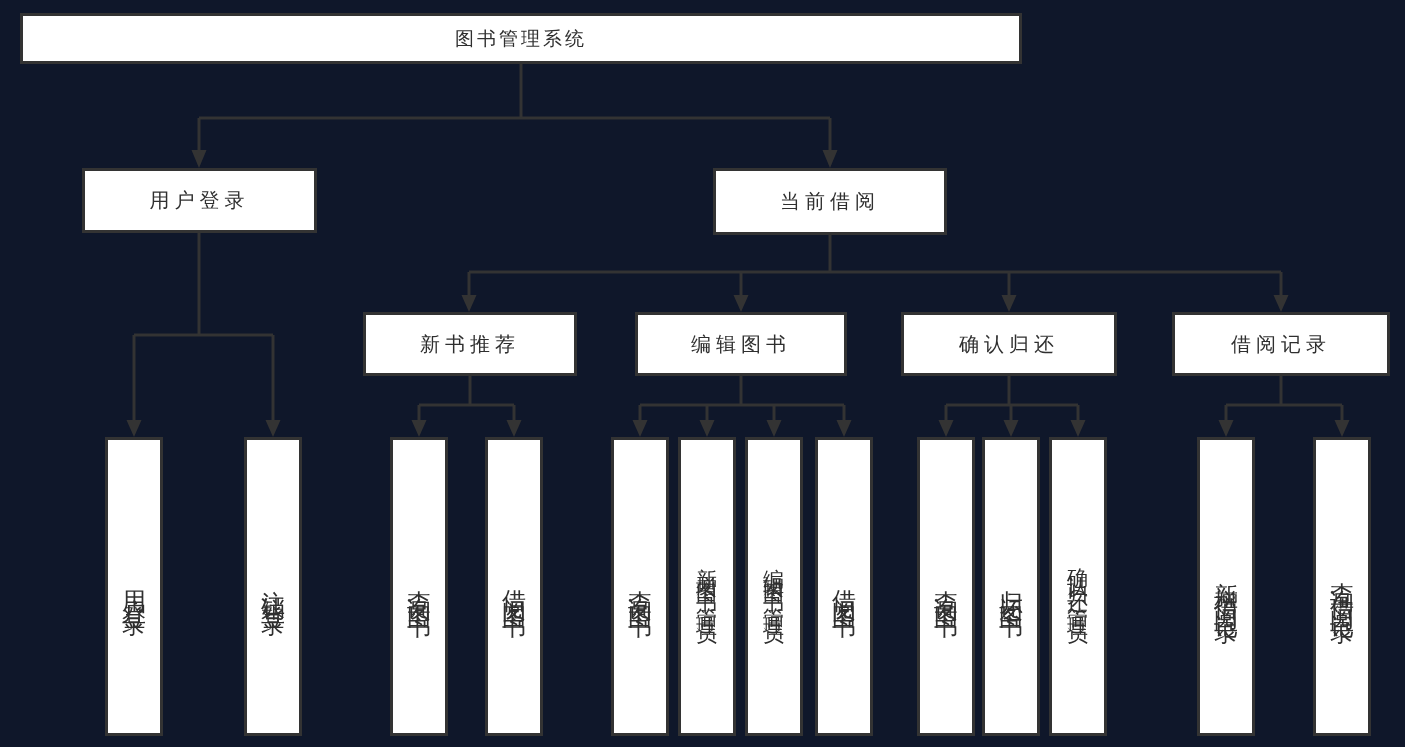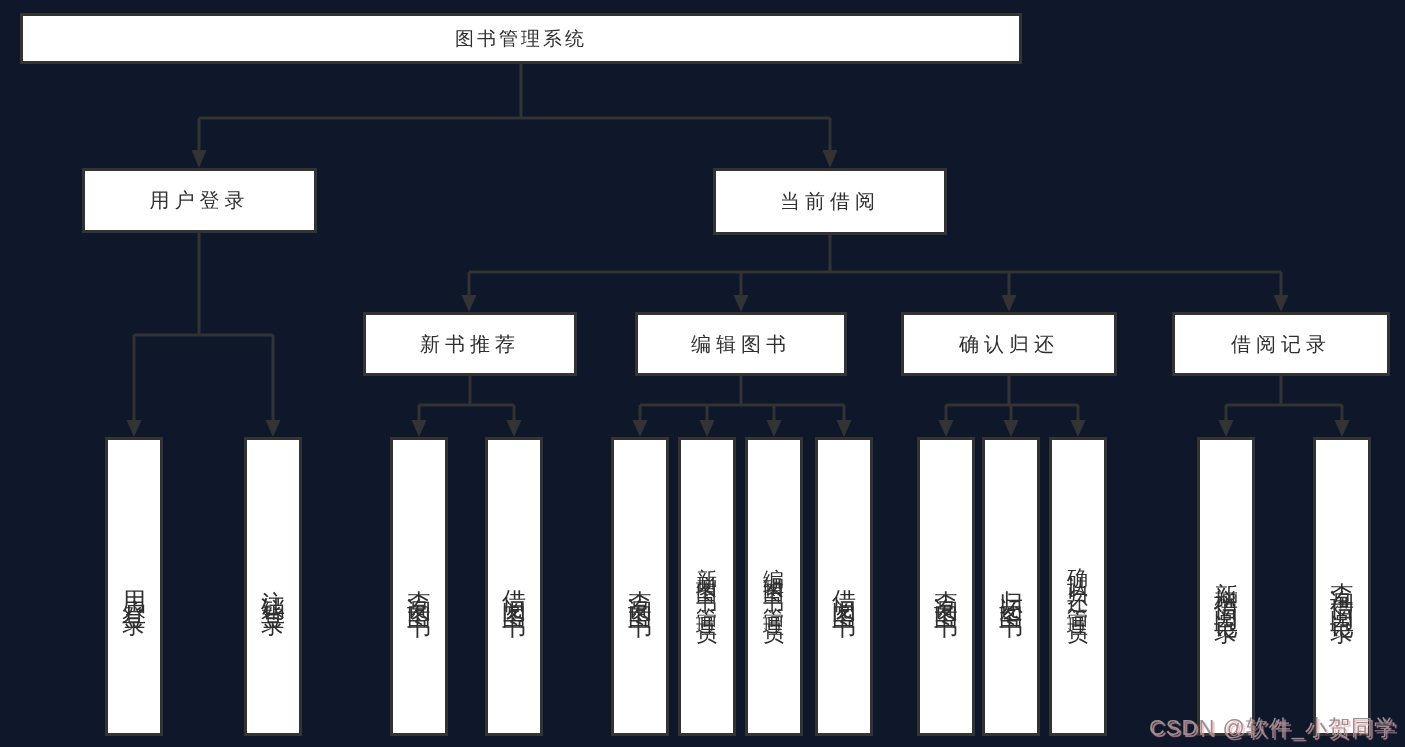--- a/index.html
+++ b/index.html
@@ -156,15 +156,14 @@
     <span>确认归还（管理员）</span>
   </div>
 
   <div class="leaf" style="left:1197px">
     <span>新增借阅记录</span>
   </div>
   <div class="leaf" style="left:1313px">
     <span>查询借阅记录</span>
   </div>
 
-  <div class="watermark">CSDN @软件_小贺同学</div>
 
 </div>
 
 </body></html>

